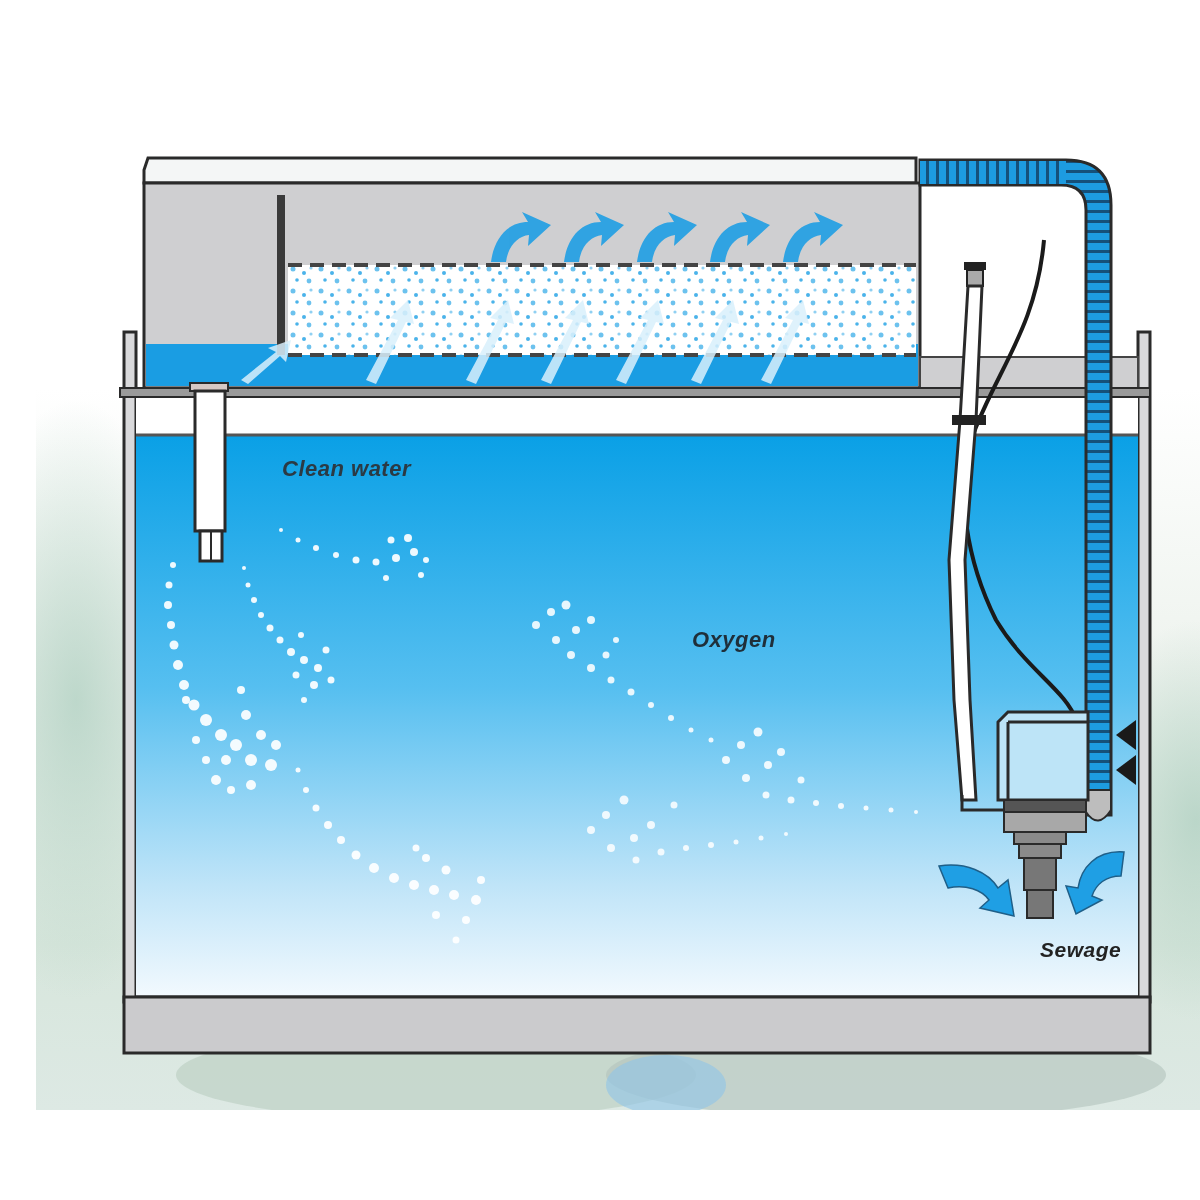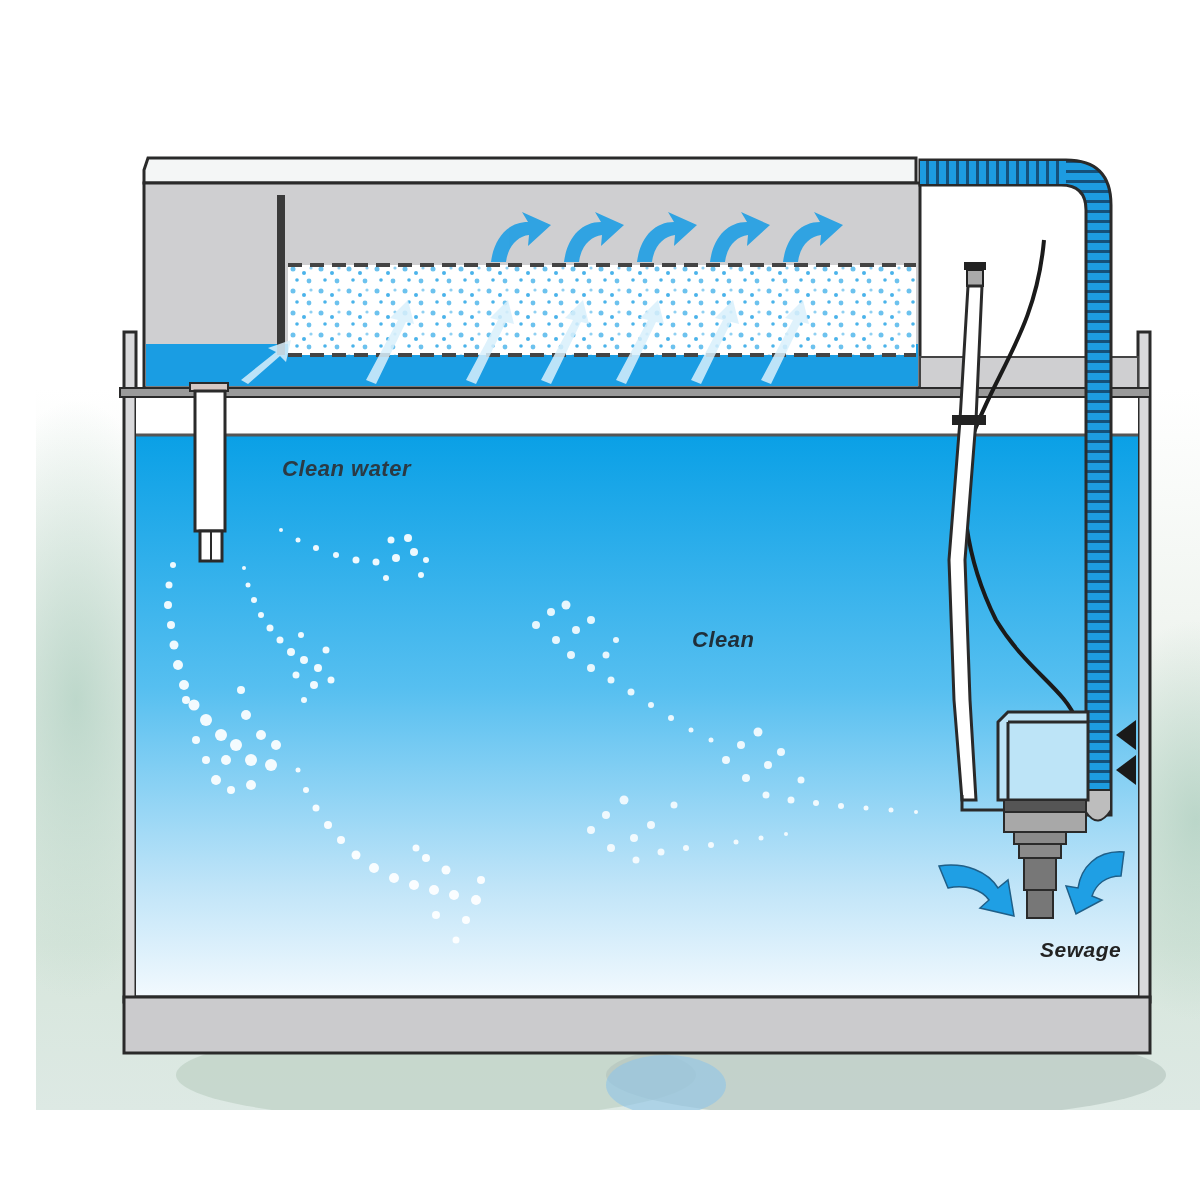--- a/index.html
+++ b/index.html
@@ -292,15 +292,15 @@
       <circle cx="675" cy="845" r="3"></circle>
           <circle cx="700" cy="842" r="2.5"></circle>
           <circle cx="725" cy="838" r="2.5"></circle>
       <circle cx="750" cy="834" r="2"></circle>
           <circle cx="638" cy="805" r="3.5"></circle>
     </g>
   </g>
 </svg>
 
 <span id="lbl-clean" class="label">Clean water</span>
-<span id="lbl-oxygen" class="label">Clean</span>
+<span id="lbl-oxygen" class="label">Oxygen</span>
 <span id="lbl-sewage" class="label">Sewage</span>
 </div>
 
 </body></html>

